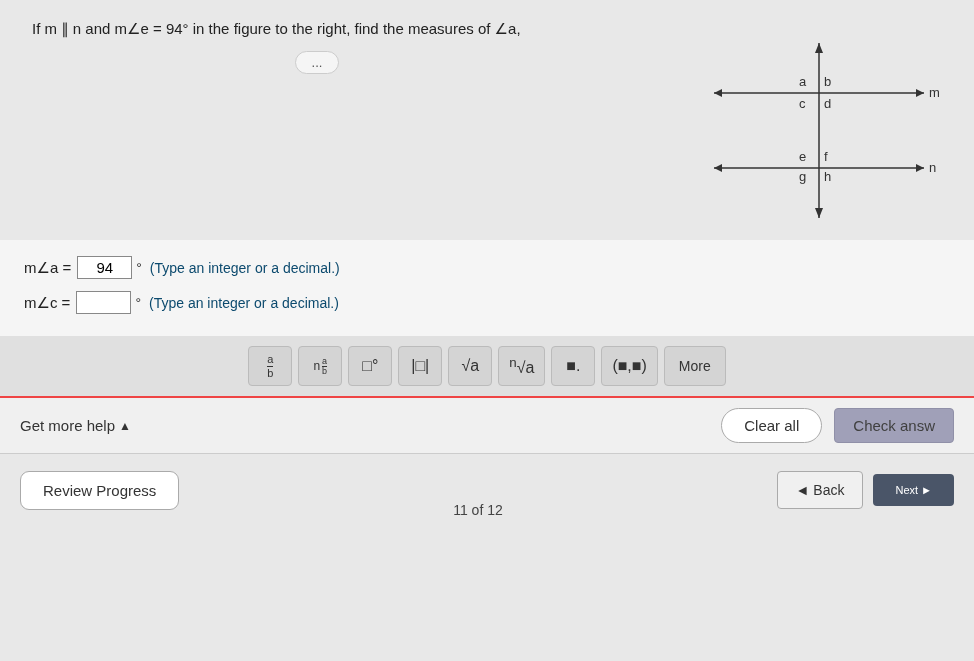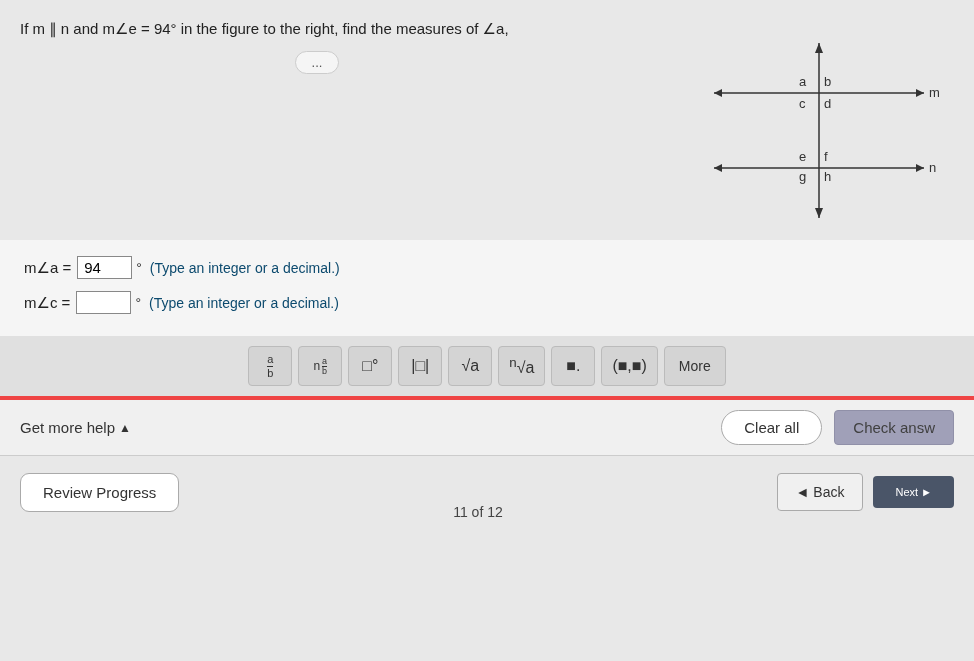--- a/index.html
+++ b/index.html
@@ -34,20 +34,21 @@
     .question-text-area {
       flex: 1;
       padding-right: 20px;
     }
 
     .question-text {
       font-size: 15px;
       color: #222;
       line-height: 1.5;
       margin-bottom: 8px;
+      margin-left: 12px;
     }
 
     .diagram-area {
       flex: 0 0 320px;
       display: flex;
       align-items: center;
       justify-content: center;
       padding-top: 5px;
     }
 
@@ -88,20 +89,21 @@
       margin-right: 6px;
       font-size: 15px;
     }
 
     .answer-input {
       border: 1px solid #888;
       background: #fff;
       padding: 2px 6px;
       font-size: 15px;
       width: 55px;
+      text-align: center;
       outline: none;
     }
 
     .answer-unit {
       margin-left: 4px;
       font-size: 14px;
       color: #333;
     }
 
     .answer-hint {
@@ -148,21 +150,21 @@
     }
 
     
     .bottom-bar {
       background: #f0f0f0;
       padding: 10px 20px;
       display: flex;
       align-items: center;
       justify-content: space-between;
       flex: 0 0 auto;
-      border-top: 4px solid #ef4444;
+      border-top: 2px solid #ef4444;
     }
 
     .get-help-btn {
       background: transparent;
       border: none;
       font-size: 15px;
       color: #333;
       cursor: pointer;
       display: flex;
       align-items: center;

